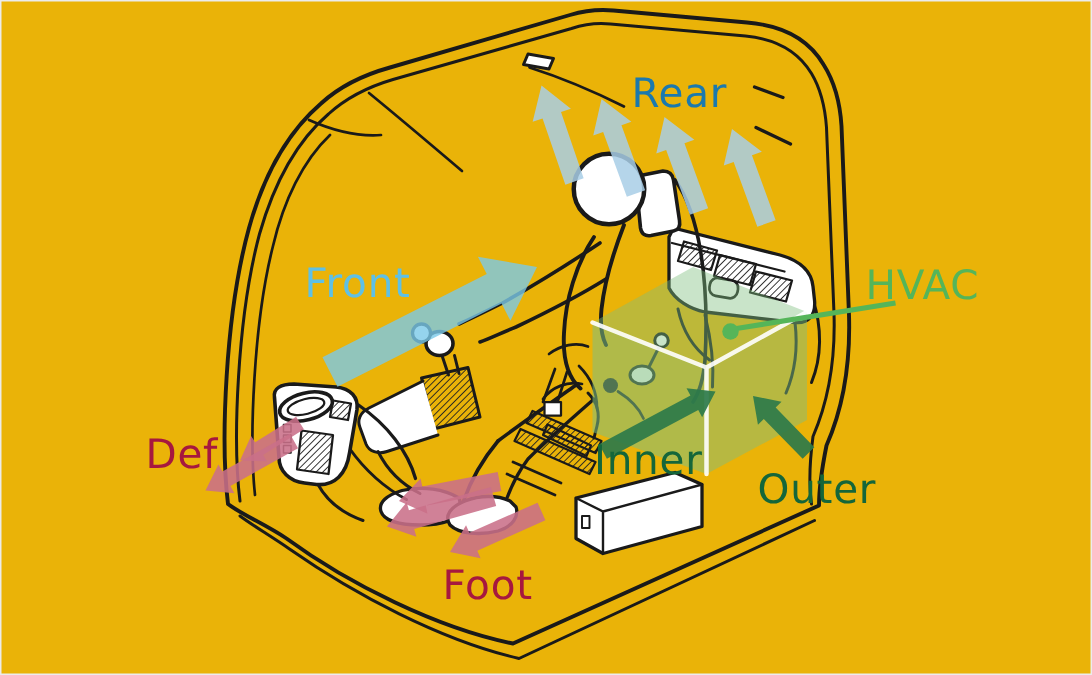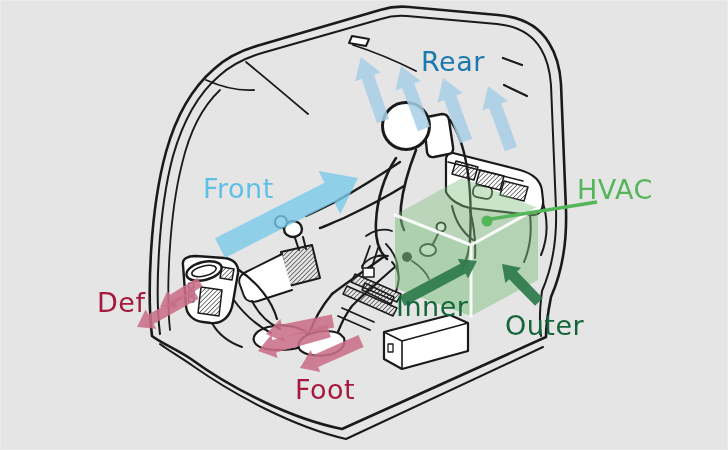--- a/index.html
+++ b/index.html
@@ -1,16 +1,16 @@
 <!DOCTYPE html>
 <html style="--rear-text: #1b79ae; --rear-arrow: #a8cee6; --front-text: #5fc0e5; --front-arrow: #7bc9e8; --hvac-green: #55b559; --hvac-box: #7fbf7f; --duct-text: #a6183f; --duct-arrow: #ca7089; --intake-text: #14663a; --intake-arrow: #2d7a4a; --line-art: #1a1a1a;"><head>
 <meta charset="utf-8">
 <style>
   html,body{margin:0;padding:0;background:#fff;}
-  .stage{position:relative;width:728px;height:450px;background:#e5e5e5;overflow:hidden;
+  .stage{position:relative;width:728px;height:450px;background:#eab308;overflow:hidden;
          font-family:"DejaVu Sans","Liberation Sans",sans-serif;}
   .stage svg{position:absolute;left:0;top:0;}
   .ink{stroke:var(--line-art,#1a1a1a);fill:none;stroke-linecap:round;stroke-linejoin:round;}
   .fw{fill:#fff;}
   text{font-family:"DejaVu Sans","Liberation Sans",sans-serif;}
   .lbl{font-size:27px;letter-spacing:.5px;}
 </style>
 </head>
 <body>
 

